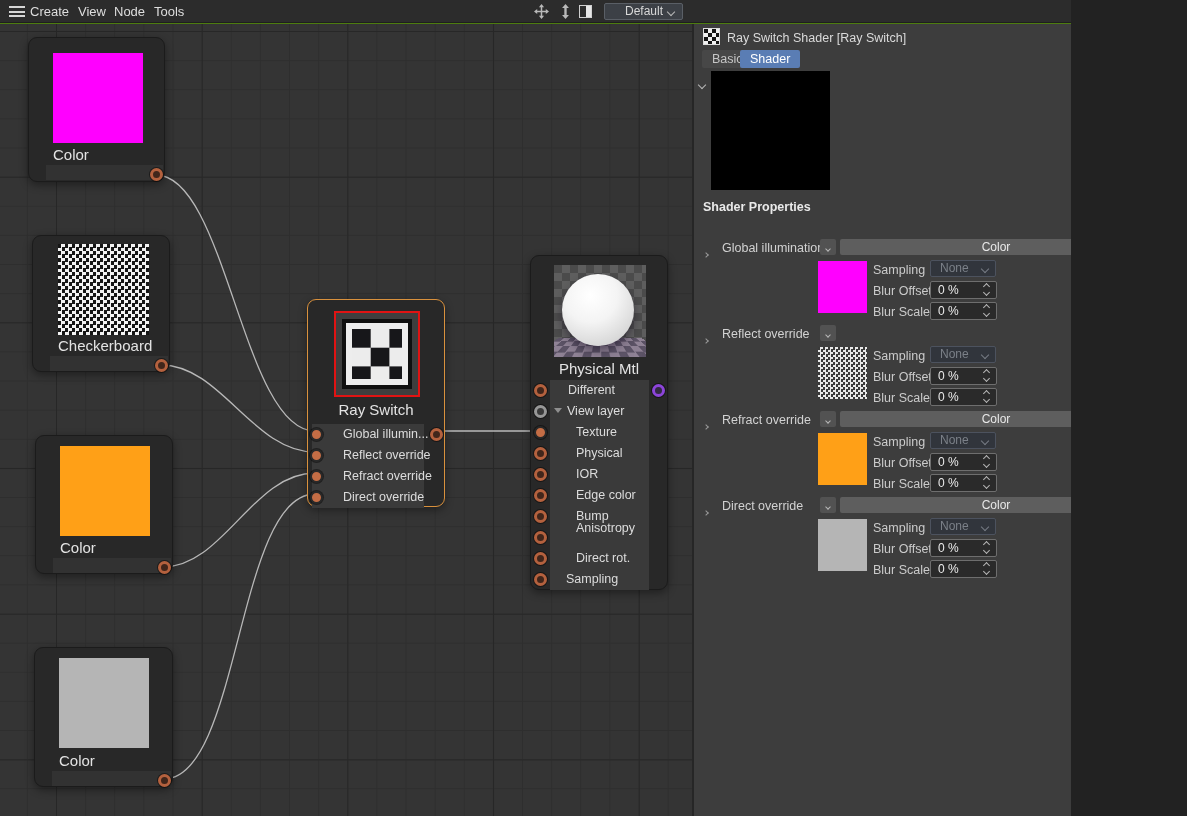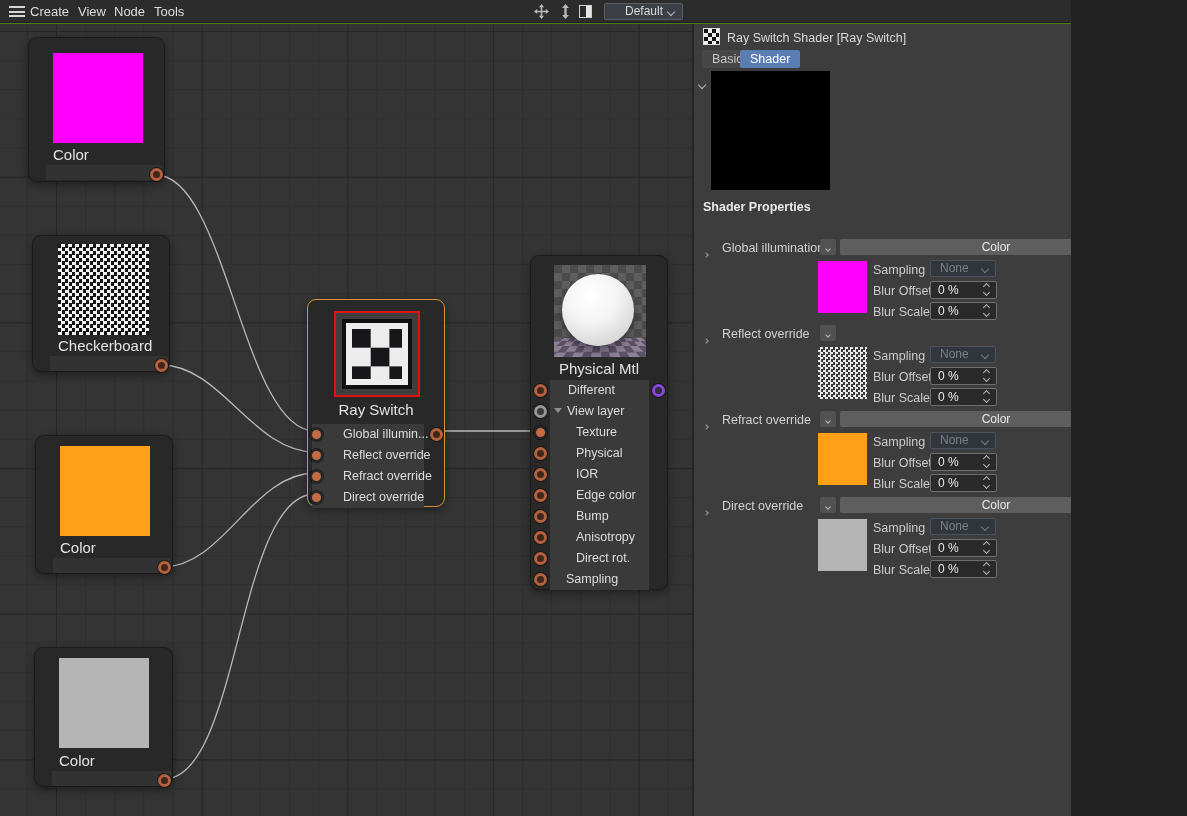--- a/index.html
+++ b/index.html
@@ -234,21 +234,21 @@
       <div class="rs-label" style="top:104px">Physical Mtl</div>
       <div class="row-strip" style="left:19px;top:124px;width:99px;height:210px"></div>
 
       <div class="n-row" style="left:37px;top:124px">Different</div>
       <div class="n-row" style="left:36px;top:145px">View layer</div>
       <div class="n-row" style="left:45px;top:166px">Texture</div>
       <div class="n-row" style="left:45px;top:187px">Physical</div>
       <div class="n-row" style="left:45px;top:208px">IOR</div>
       <div class="n-row" style="left:45px;top:229px">Edge color</div>
       <div class="n-row" style="left:45px;top:250px">Bump</div>
-      <div class="n-row" style="left:45px;top:271px">Anisotropy</div>
+      <div class="n-row" style="left:45px;top:262px">Anisotropy</div>
       <div class="n-row" style="left:45px;top:292px">Direct rot.</div>
       <div class="n-row" style="left:35px;top:313px">Sampling</div>
 
       <span class="tri-down" style="position:absolute;left:23px;top:152px"></span>
 
       <span class="port ring" style="left:3px;top:128px"></span>
       <span class="port ring-gray" style="left:3px;top:149px"></span>
       <span class="port filled" style="left:3px;top:170px"></span>
       <span class="port ring" style="left:3px;top:191px"></span>
       <span class="port ring" style="left:3px;top:212px"></span>

